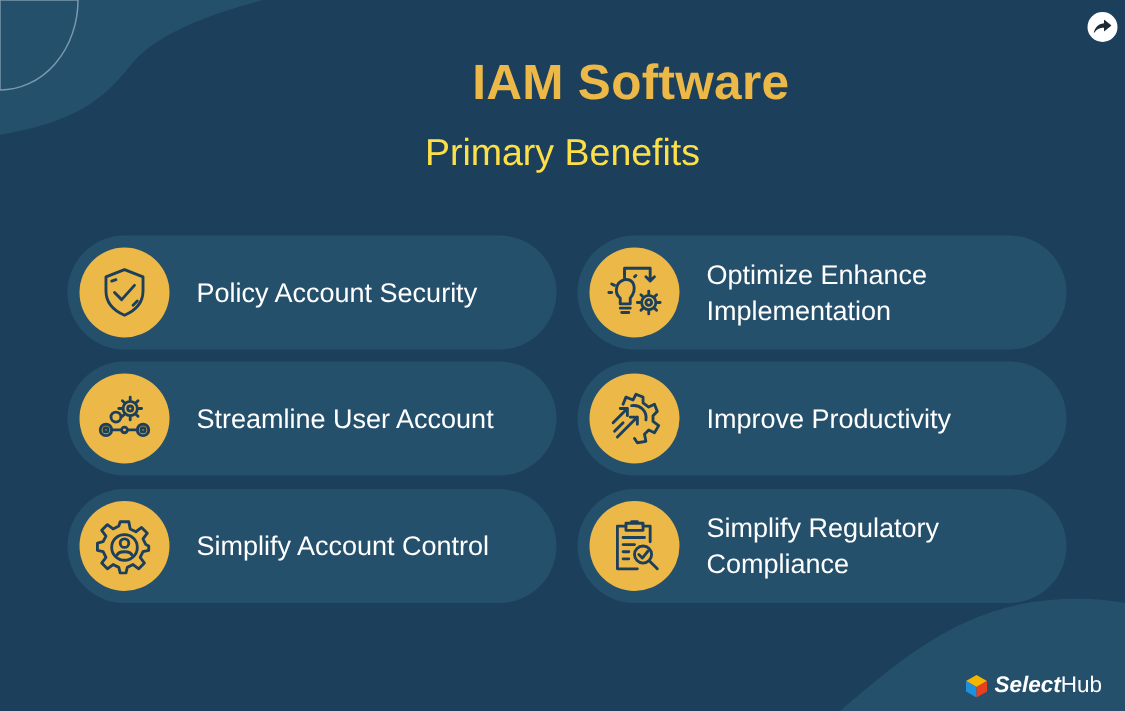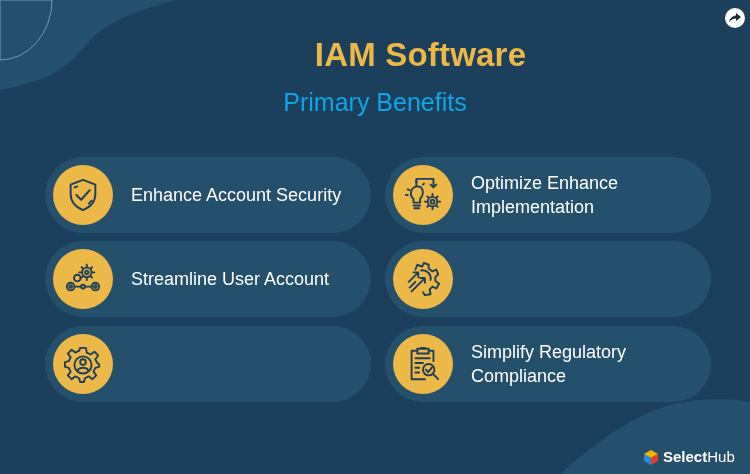--- a/index.html
+++ b/index.html
@@ -15,21 +15,21 @@
     display: flex; align-items: center; justify-content: center;
   }
   .title {
     position: absolute; left: 0; top: 36px; width: 745px; text-align: center;
     font-family: Liberation Sans, sans-serif; font-weight: bold;
     font-size: 33px; color: #ecb847; letter-spacing: 0.2px; margin-left: 48px;
   }
   .subtitle {
     position: absolute; left: 0; top: 88px; width: 750px; text-align: center;
     font-family: "Liberation Sans", sans-serif;
-    font-size: 25px; color: #0ea5e9;
+    font-size: 25px; color: #fde047;
   }
   .card {
     position: absolute; width: 326px; height: 76px;
     background: #25506c; border-radius: 38px;
     display: flex; align-items: center;
   }
   .icon-circle {
     position: absolute; left: 8px; top: 8px; width: 60px; height: 60px;
     border-radius: 50%; background: #ecb847;
     display: flex; align-items: center; justify-content: center;
@@ -41,21 +41,21 @@
     font-family: "Liberation Sans", sans-serif;
     font-size: 18px; line-height: 24px; color: #ffffff;
   }
   .logo {
     position: absolute; left: 643px; top: 448px;
     display: flex; align-items: center; gap: 4px;
   }
   .logo-text {
     font-family: "Liberation Sans", sans-serif; font-size: 15px; color: #ffffff;
   }
-  .logo-text b { font-weight: bold; }
+  .logo-text b { font-weight: bold; font-style: italic; }
 </style>
 </head>
 <body>
 
 <svg class="bg-blob" viewBox="0 0 750 474">
   <path d="M0 0 L175 0 C140 10 110 20 90 40 C70 65 55 80 0 90 Z" fill="#25506c"></path>
   <path d="M0 0 L0 60 A52 60 0 0 0 52 0 Z" fill="none" stroke="#7a98ad" stroke-width="1"></path>
   <path d="M560 474 C600 440 640 405 700 400 C720 398 740 400 750 402 L750 474 Z" fill="#25506c"></path>
 </svg>
 
@@ -70,21 +70,21 @@
 
 <div class="card" style="left:45px; top:157px;">
   <div class="icon-circle">
     <svg viewBox="0 0 40 40" fill="none" stroke="#1c3f5c" stroke-width="2" stroke-linejoin="round" stroke-linecap="round">
       <path d="M20 4 L33 9 L33 19 C33 28 27 33 20 36 C13 33 7 28 7 19 L7 9 Z"></path>
       <path d="M13 20 L18 25 L27 15"></path>
       <path d="M11 12 L14 11"></path>
       <path d="M26 29 L29 26"></path>
     </svg>
   </div>
-  <div class="card-label">Enhance Account Security</div>
+  <div class="card-label">Policy Account Security</div>
 </div>
 
 <div class="card" style="left:45px; top:241px;">
   <div class="icon-circle">
     <svg viewBox="0 0 40 40" fill="none" stroke="#1c3f5c" stroke-width="2" stroke-linecap="round">
       <circle cx="24" cy="13" r="5"></circle>
       <circle cx="24" cy="13" r="1.8"></circle>
       <path d="M24 5 L24 7 M24 19 L24 21 M16 13 L18 13 M30 13 L32 13 M18.5 7.5 L20 9 M28 17 L29.5 18.5 M29.5 7.5 L28 9 M20 17 L18.5 18.5"></path>
       <circle cx="14" cy="19" r="3.5"></circle>
       <circle cx="7" cy="28" r="4"></circle>
@@ -100,20 +100,21 @@
 
 <div class="card" style="left:45px; top:326px;">
   <div class="icon-circle">
     <svg viewBox="0 0 40 40" fill="none" stroke="#1c3f5c" stroke-width="2" stroke-linejoin="round">
       <path d="M17 3 L23 3 L24 8 L28 10 L32 7 L36 11 L33 15 L35 19 L37 20 L37 23 L33 24 L31 28 L34 32 L30 36 L26 33 L22 35 L21 39 L17 39 L16 35 L12 33 L8 36 L4 32 L7 28 L5 24 L1 23 L1 18 L5 17 L7 13 L4 9 L8 5 L12 8 L16 6 Z"></path>
       <circle cx="20" cy="21" r="9"></circle>
       <circle cx="20" cy="18" r="3"></circle>
       <path d="M14.5 27 C15.5 23 24.5 23 25.5 27"></path>
     </svg>
   </div>
+  <div class="card-label">Simplify Account Control</div>
 </div>
 
 <div class="card" style="left:385px; top:157px;">
   <div class="icon-circle">
     <svg viewBox="0 0 40 40" fill="none" stroke="#1c3f5c" stroke-width="2" stroke-linecap="round" stroke-linejoin="round">
       <path d="M10 24 C6 21 6 13 13 11 C20 10 22 18 17 24 L17 28 L10 28 Z"></path>
       <path d="M10 31 L17 31 M11 34 L16 34"></path>
       <path d="M4 14 L6 15 M13 5 L13 7 M21 8 L20 9 M2 20 L4 20"></path>
       <path d="M13 10 L13 3 L31 3 L31 12 M28 9 L31 12 L34 9"></path>
       <circle cx="30" cy="27" r="5"></circle>
@@ -127,20 +128,21 @@
 <div class="card" style="left:385px; top:241px;">
   <div class="icon-circle">
     <svg viewBox="0 0 40 40" fill="none" stroke="#1c3f5c" stroke-width="2" stroke-linecap="round" stroke-linejoin="round">
       <path d="M12 10 L14 5 L19 7 L21 3 L26 5 L26 9 L30 12 L34 10 L36 15 L33 18 L33 22 L37 25 L34 30 L30 28 L27 31 L28 36 L22 37 L20 34"></path>
       <path d="M18 11 C24 10 29 15 28 21"></path>
       <path d="M5 23 L15 13 M10 13 L15 13 L15 18"></path>
       <path d="M8 33 L22 19 M17 19 L22 19 L22 24"></path>
       <path d="M6 29 L12 23"></path>
     </svg>
   </div>
+  <div class="card-label">Improve Productivity</div>
 </div>
 
 <div class="card" style="left:385px; top:326px;">
   <div class="icon-circle">
     <svg viewBox="0 0 40 40" fill="none" stroke="#1c3f5c" stroke-width="2" stroke-linecap="round" stroke-linejoin="round">
       <path d="M14 6 L8 6 L8 36 L22 36"></path>
       <path d="M26 6 L31 6 L31 17"></path>
       <path d="M14 4 L26 4 L26 9 L14 9 Z"></path>
       <path d="M18 3 L22 3"></path>
       <path d="M12 14 L27 14 M12 19 L20 19 M12 24 L16 24 M12 29 L16 29"></path>

